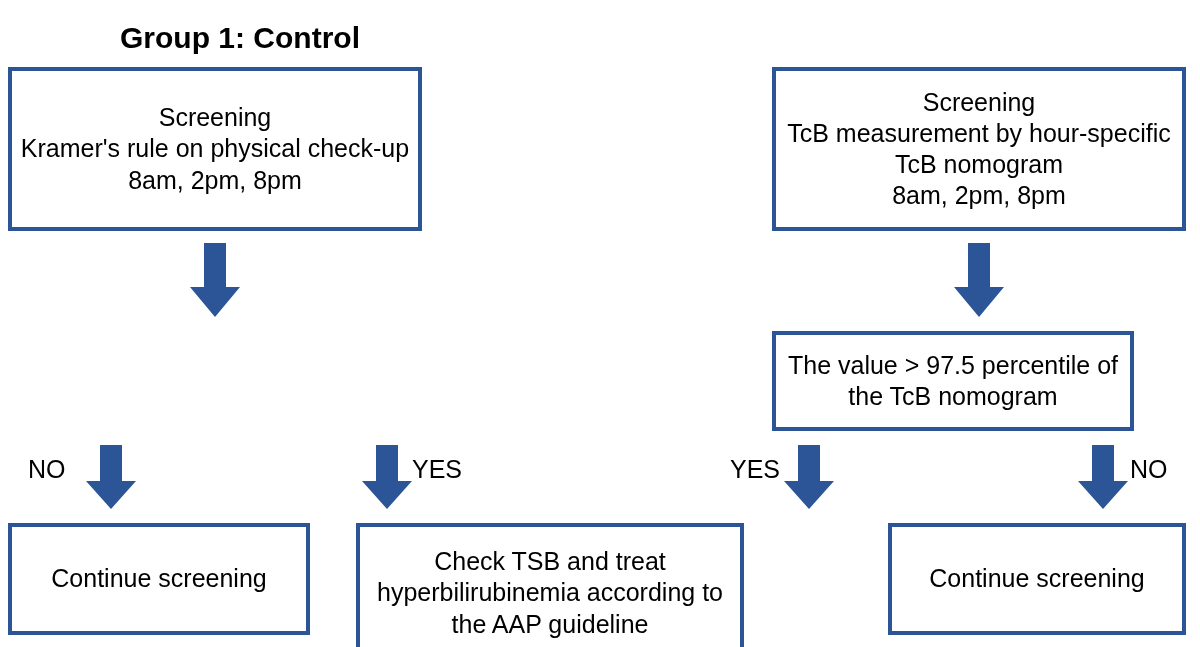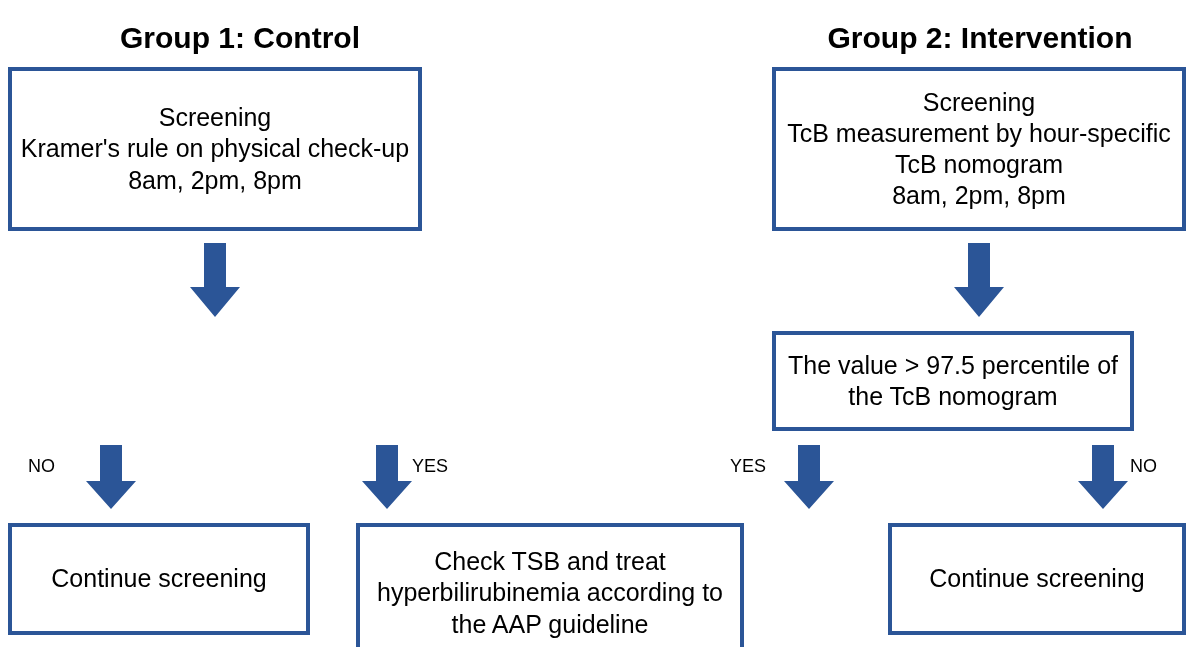--- a/index.html
+++ b/index.html
@@ -45,32 +45,31 @@
     white-space: pre-line;
   }
   .arrow {
     position: absolute;
   }
   .arrow svg {
     display: block;
   }
   .edge-label {
     position: absolute;
-    font-size: 18px;
+    font-size: 25px;
     line-height: 1;
     white-space: nowrap;
   }
 </style>
 </head>
 <body>
 
 <div id="canvas">
 
   <div class="group-title" style="left:60px; top:0px; width:360px;">Group 1: Control</div>
-  <div class="group-title" style="left:780px; top:0px; width:400px;">Group 2: Intervention</div>
 
   <div class="box" style="left:8px; top:46px; width:414px; height:164px;">
     <div class="box-text">Screening
 Kramer's rule on physical check-up
 8am, 2pm, 8pm</div>
   </div>
 
   <div class="box" style="left:772px; top:46px; width:414px; height:164px;">
     <div class="box-text">Screening
 TcB measurement by hour-specific TcB nomogram

